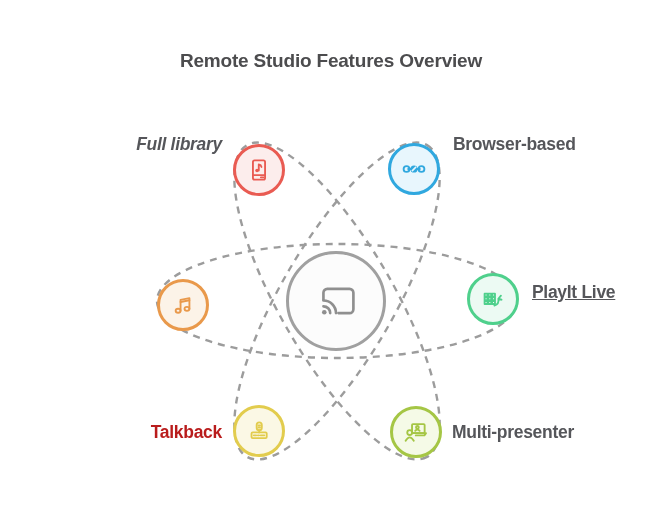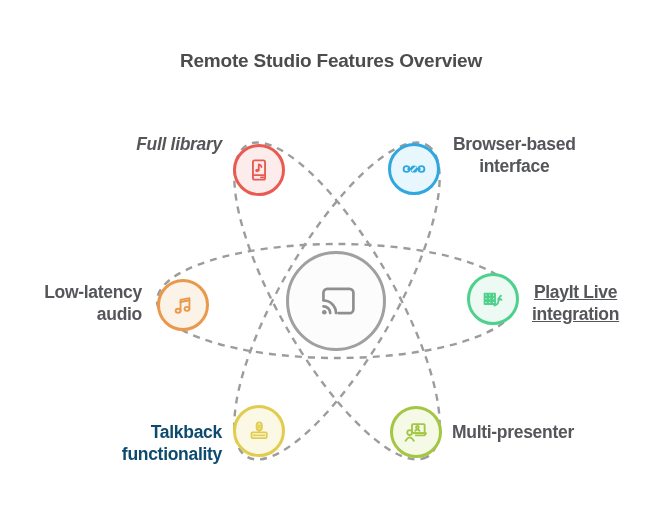--- a/index.html
+++ b/index.html
@@ -129,31 +129,24 @@
       <circle class="stroke" cx="6.6" cy="12.5" r="2.1" stroke="#A5C645"></circle>
       <path class="stroke" d="M3.1,19.5 q3.5,-5.8 7,0" stroke="#A5C645"></path>
     </svg>
   </div>
 
   <div class="label right pos-l0" style="color: rgb(85, 86, 90);">
     <div>Full library</div>
   </div>
   <div class="label left pos-l1" style="color: rgb(85, 86, 90);">
     <div>Browser-based</div>
-    <div>interface</div>
-  </div>
-  <div class="label right pos-l2" style="color: rgb(85, 86, 90);">
-    <div>Low-latency</div>
-    <div>audio</div>
   </div>
   <div class="label left pos-l3" style="color: rgb(85, 86, 90);">
     <div>PlayIt Live</div>
-    <div>integration</div>
   </div>
-  <div class="label right pos-l4" style="color: #0c4a6e;">
+  <div class="label right pos-l4" style="color: #b91c1c;">
     <div>Talkback</div>
-    <div>functionality</div>
   </div>
   <div class="label left pos-l5" style="color: rgb(85, 86, 90);">
     <div>Multi-presenter</div>
   </div>
 
 </div>
 
 </body></html>

